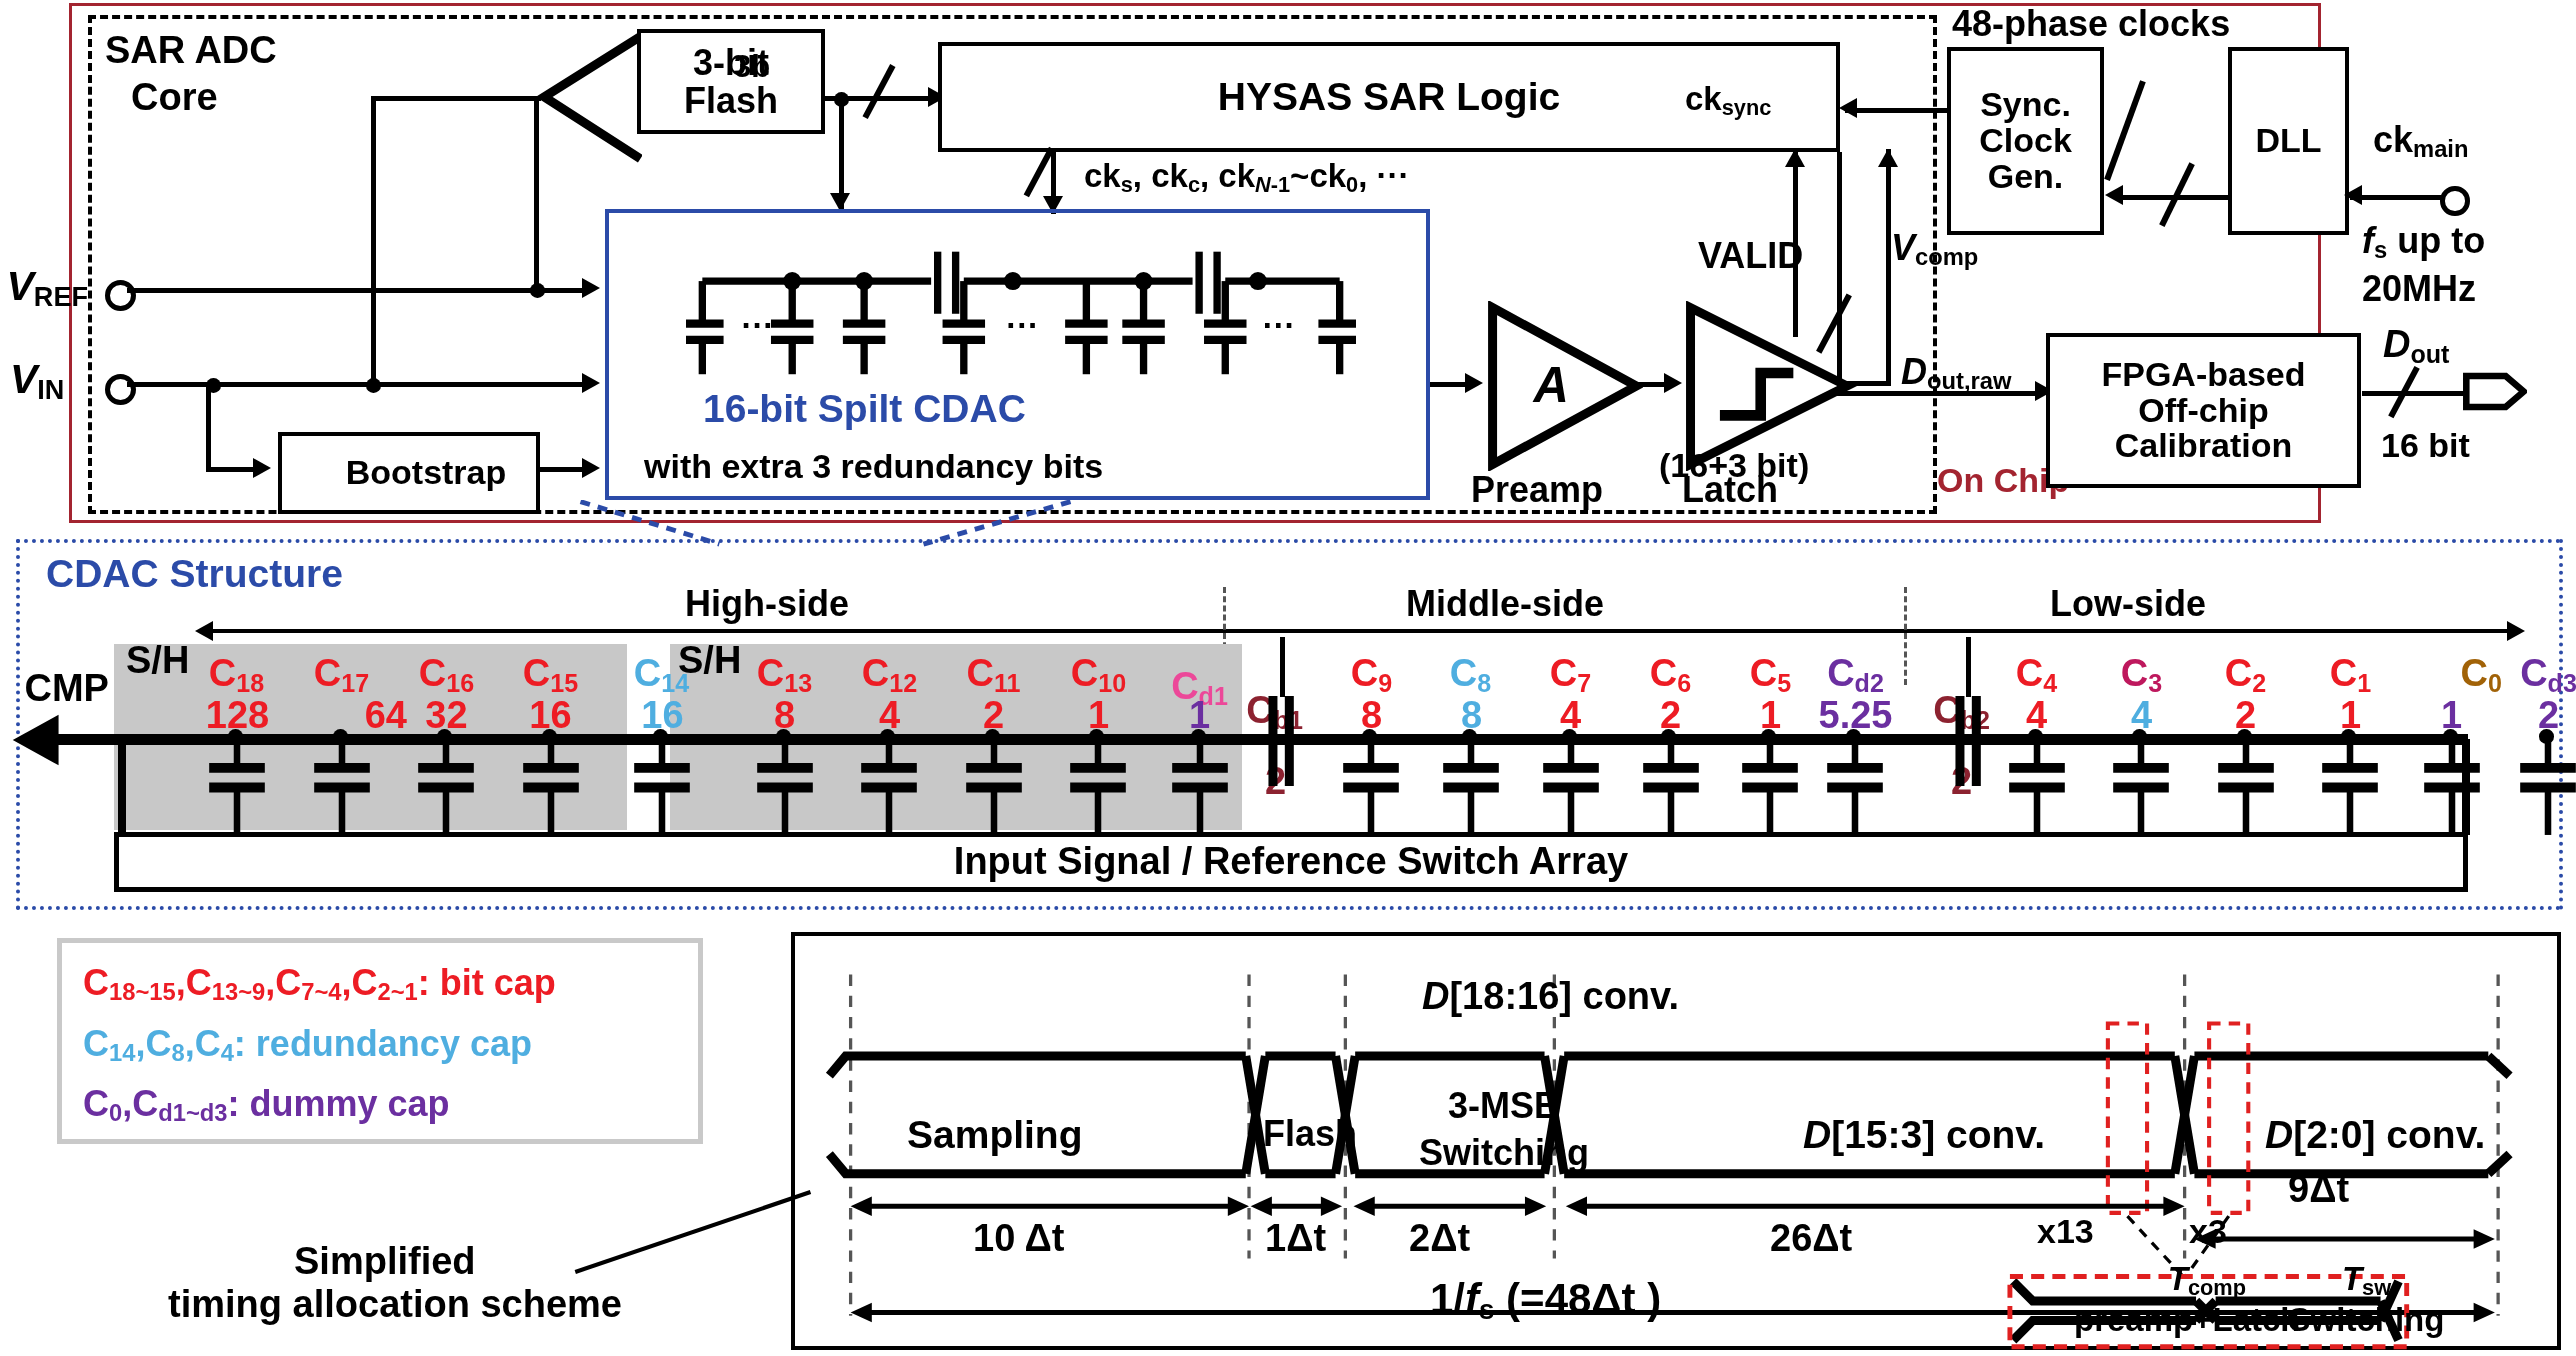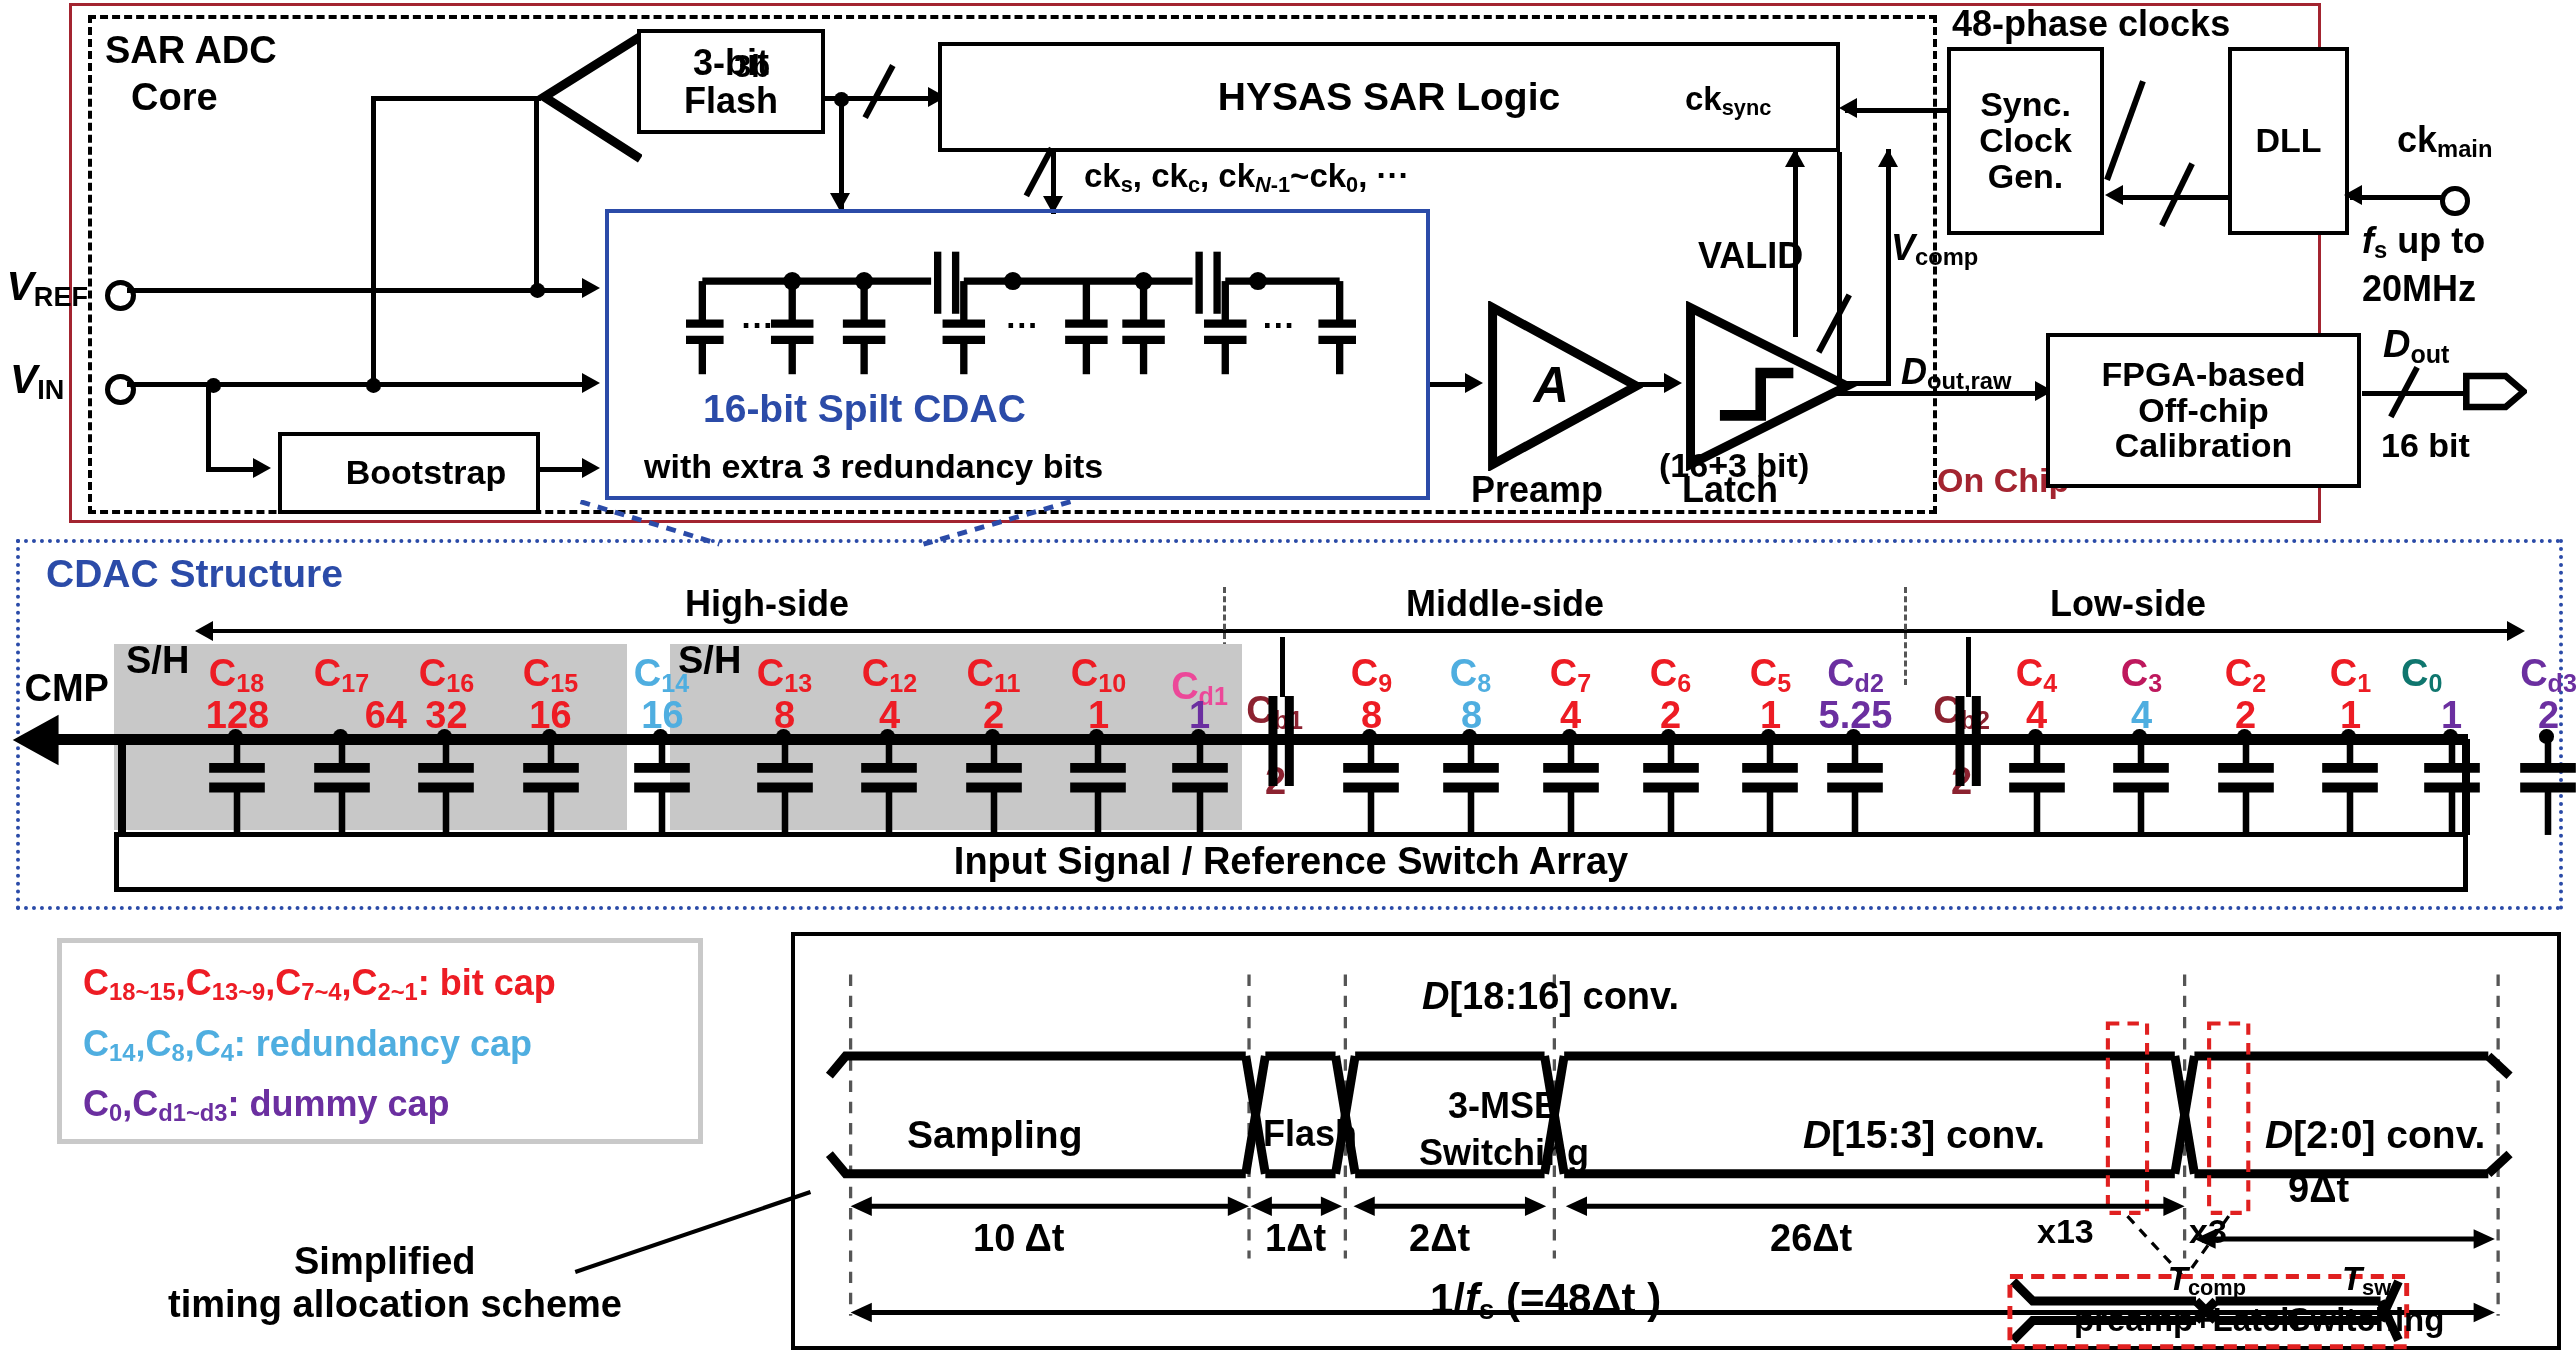--- a/index.html
+++ b/index.html
@@ -223,21 +223,21 @@
 <div class="bx" style="left:2228px;top:47px;width:121px;height:188px;font-size:34px;">DLL</div>
 <div class="ln h" style="left:2122px;top:195px;width:106px;"></div>
 <div class="ar-l" style="left:2105px;top:185px;"></div>
 <div class="slash" style="left:2174px;top:160px;height:69px;transform:rotate(26deg);"></div>
 <div class="slash" style="left:2122px;top:78px;height:105px;transform:rotate(20deg);"></div>
 <div class="lbl" style="left:1952px;top:4.9px;font-size:36px;">48-phase clocks</div>
 
 <div class="ln h" style="left:2350px;top:195px;width:96px;"></div>
 <div class="ar-l" style="left:2344px;top:185px;"></div>
 <div style="position:absolute;left:2440px;top:186px;width:19.6px;height:19.6px;border:5.7px solid #000;border-radius:50%;background:#fff;"></div>
-<div class="lbl" style="left:2373px;top:121px;font-size:36px;margin-left:24px;">
+<div class="lbl" style="left:2373px;top:121px;font-size:36px;">
   <span>ck</span><sub>main</sub>
 </div>
 <div class="lbl" style="left:2362px;top:222px;font-size:36px;">
   <span class="it">f</span><sub>s</sub><span> up to</span>
 </div>
 <div class="lbl" style="left:2362px;top:270px;font-size:36px;">20MHz</div>
 
 <div class="bx" style="left:2046px;top:333px;width:315px;height:155px;flex-direction:column;font-size:34px;">
   <span>FPGA-based</span>
   <span>Off-chip</span>
@@ -475,21 +475,21 @@
       </svg></div>
     <div class="lbl" style="left: 2300px; top: 654px; width: 101px; text-align: center; font-size: 38px; color: rgb(237, 28, 36);">C<sub>1</sub></div>
     <div class="lbl" style="left: 2285px; top: 696px; width: 131px; text-align: center; font-size: 38px; color: rgb(237, 28, 36);">1</div>
     <div class="dot" style="left: 2341px; top: 729px;"></div>
     <div style="position: absolute; left: 2314px; top: 740px; width: 72px; height: 95px;"><svg width="72" height="95" viewBox="0 0 88 116">
         <line x1="44" y1="0" x2="44" y2="30" stroke="#000" stroke-width="8"></line>
         <line x1="10" y1="34" x2="78" y2="34" stroke="#000" stroke-width="12"></line>
         <line x1="10" y1="58" x2="78" y2="58" stroke="#000" stroke-width="12"></line>
         <line x1="44" y1="58" x2="44" y2="116" stroke="#000" stroke-width="8"></line>
       </svg></div>
-    <div class="lbl" style="left: 2401px; top: 654px; width: 101px; text-align: left; font-size: 38px; color: #0f766e;">C<sub>0</sub></div>
+    <div class="lbl" style="left: 2401px; top: 654px; width: 101px; text-align: right; font-size: 38px; color: #a16207;">C<sub>0</sub></div>
     <div class="lbl" style="left: 2386px; top: 696px; width: 131px; text-align: center; font-size: 38px; color: rgb(107, 47, 160);">1</div>
     <div class="dot" style="left: 2443px; top: 729px;"></div>
     <div style="position: absolute; left: 2416px; top: 740px; width: 72px; height: 95px;"><svg width="72" height="95" viewBox="0 0 88 116">
         <line x1="44" y1="0" x2="44" y2="30" stroke="#000" stroke-width="8"></line>
         <line x1="10" y1="34" x2="78" y2="34" stroke="#000" stroke-width="12"></line>
         <line x1="10" y1="58" x2="78" y2="58" stroke="#000" stroke-width="12"></line>
         <line x1="44" y1="58" x2="44" y2="116" stroke="#000" stroke-width="8"></line>
       </svg></div>
     <div class="lbl" style="left: 2498px; top: 654px; width: 101px; text-align: center; font-size: 38px; color: rgb(107, 47, 160);">C<sub>d3</sub></div>
     <div class="lbl" style="left: 2483px; top: 696px; width: 131px; text-align: center; font-size: 38px; color: rgb(107, 47, 160);">2</div>

